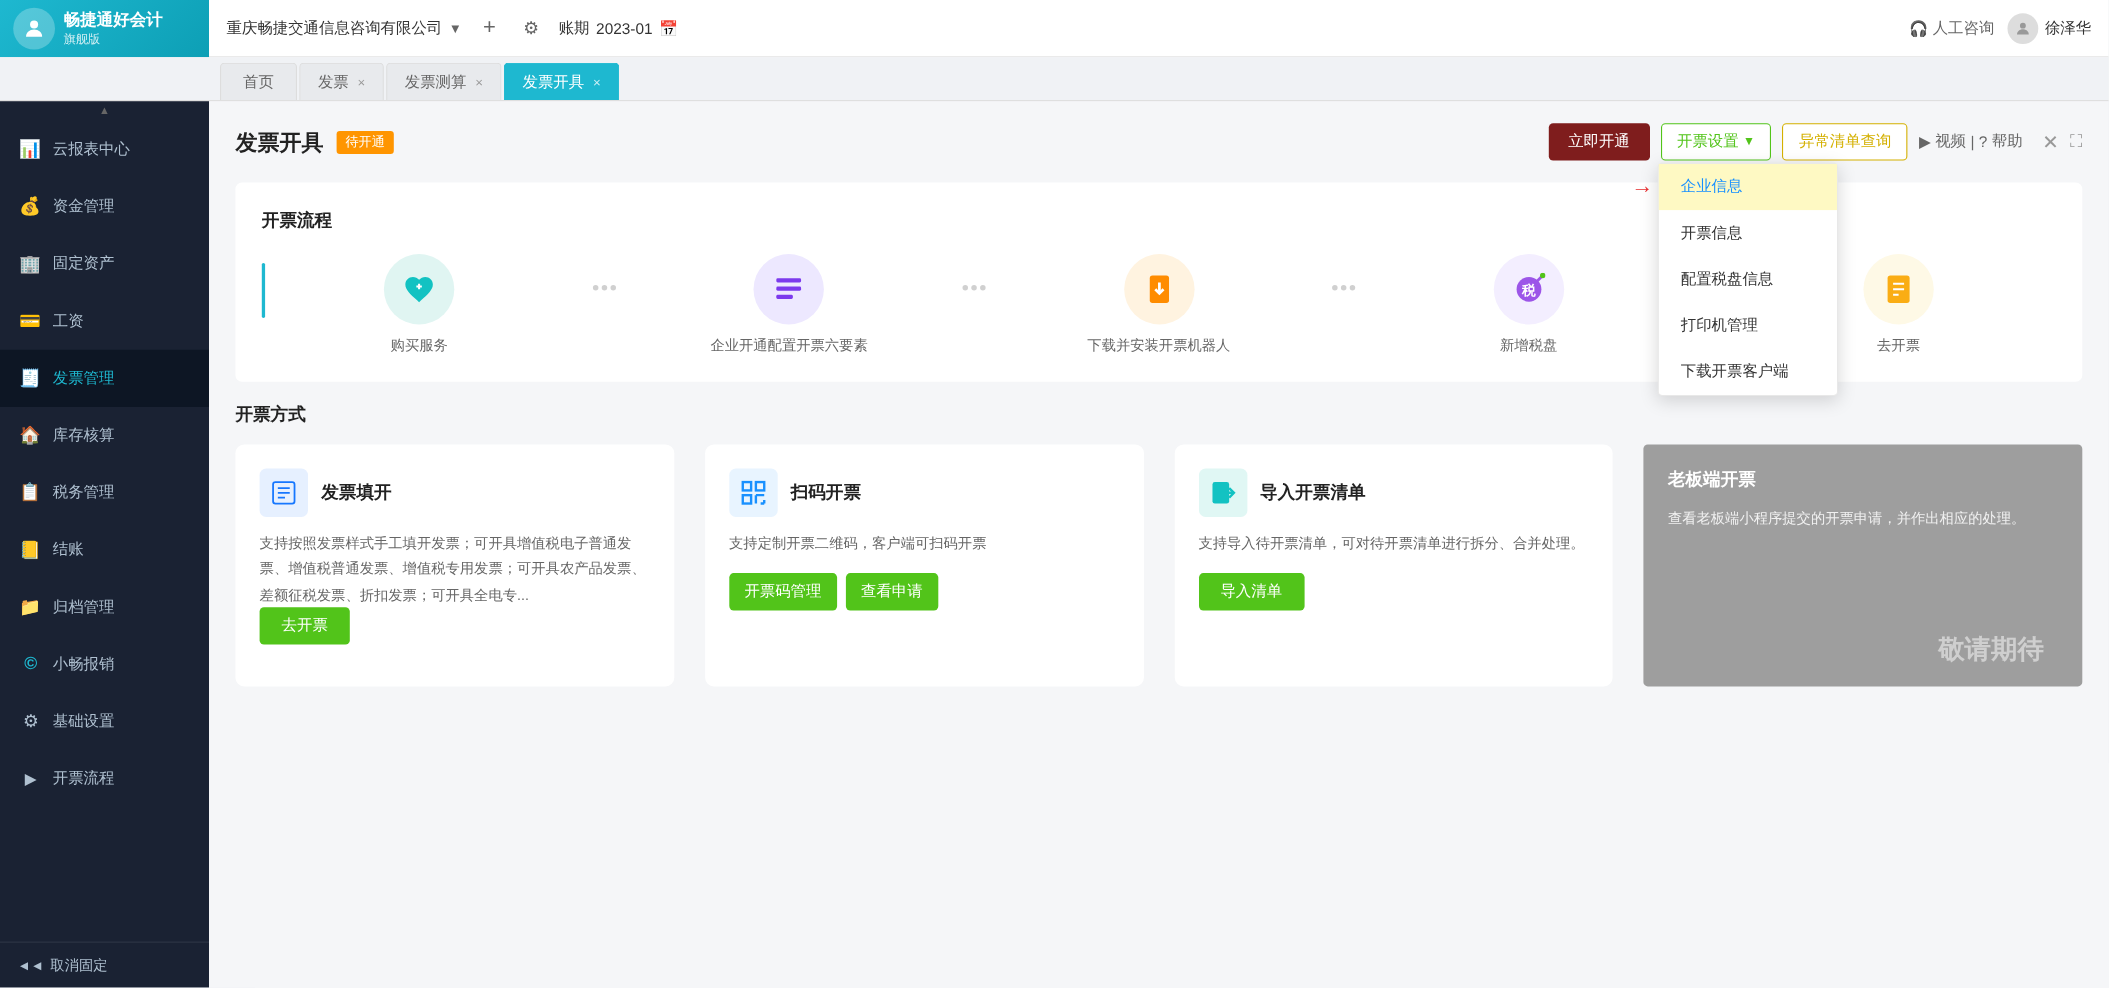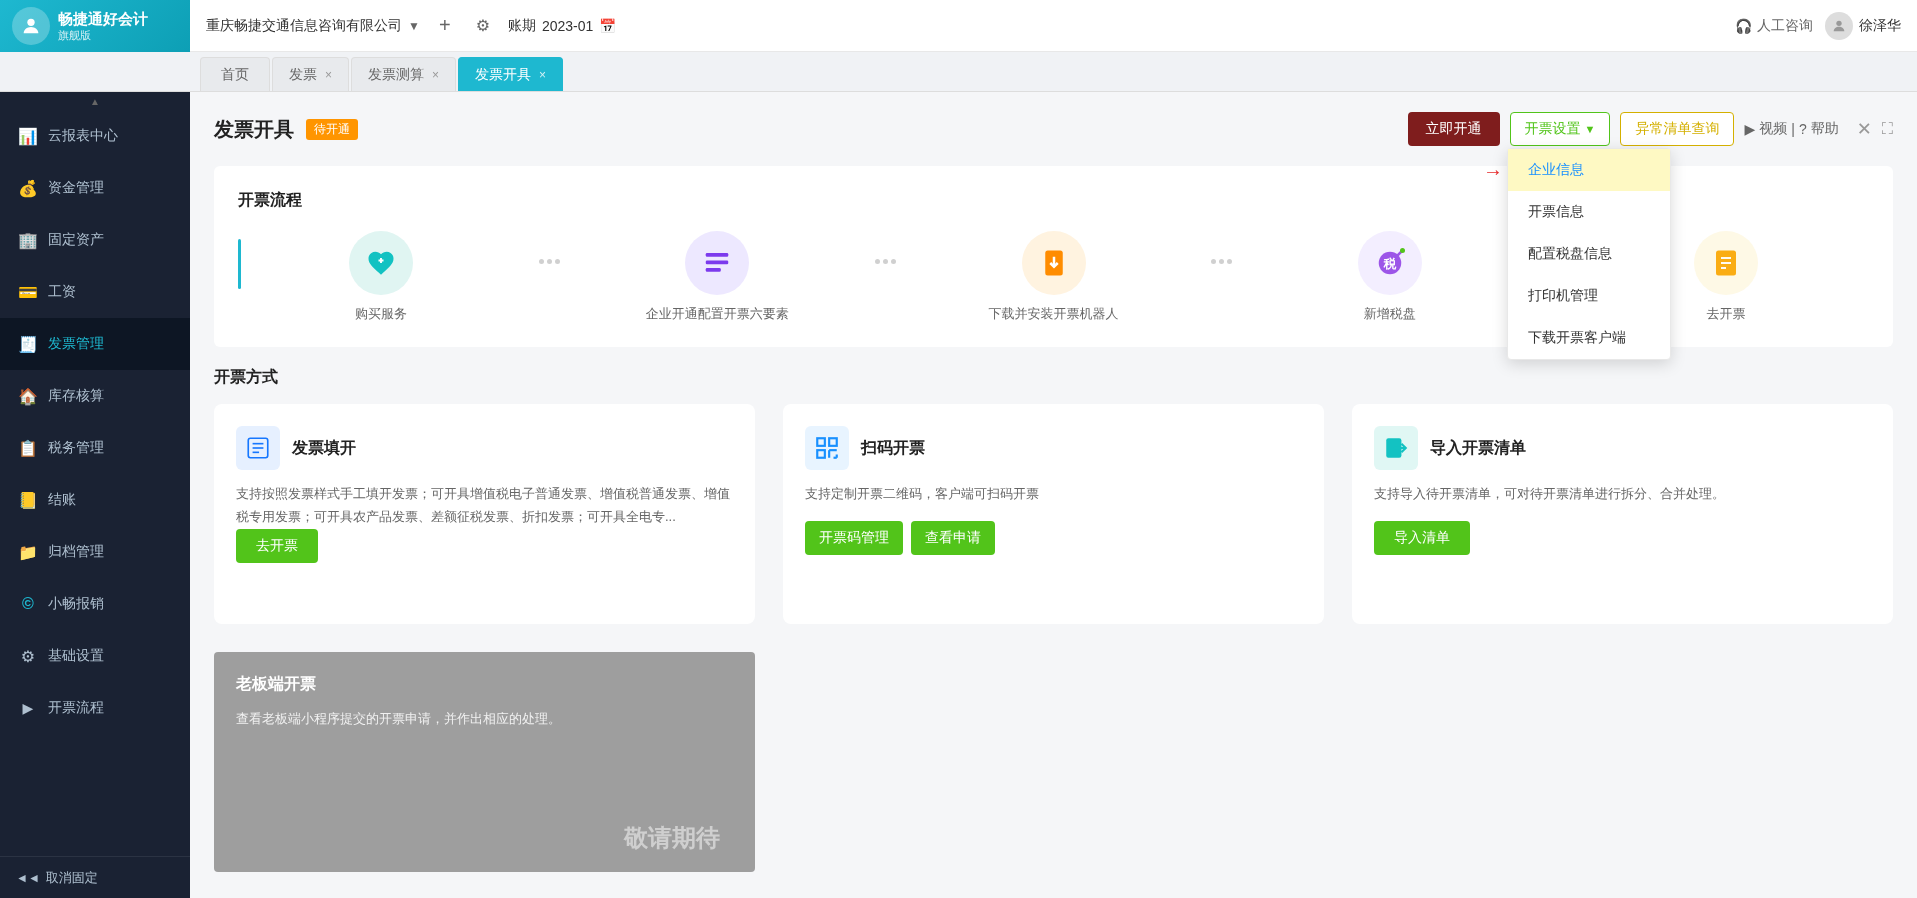--- a/index.html
+++ b/index.html
@@ -261,21 +261,21 @@
                 </svg>
             </div>
             <span style="font-size:13px;color:#666;text-align:center;">去开票</span>
           </div>
 
         </div>
       </div>
 
       <div>
         <div style="font-size:16px;font-weight:bold;color:#222;margin-bottom:16px;">开票方式</div>
-        <div style="display:grid;grid-template-columns:repeat(3,1fr);gap:28px;">
+        <div style="display:grid;grid-template-columns:repeat(4,1fr);gap:28px;">
 
           <div style="background:white;border-radius:8px;padding:22px;min-height:220px;">
             <div style="display:flex;align-items:center;gap:12px;margin-bottom:12px;">
               <div style="width:44px;height:44px;border-radius:6px;background:#e6f0ff;display:flex;align-items:center;justify-content:center;">
                 <svg width="26" height="26" viewBox="0 0 24 24" fill="#1677ff">
                     <rect x="3" y="3" width="18" height="18" rx="2" stroke="#1677ff" stroke-width="1.5" fill="none"></rect>
                     <line x1="7" y1="8" x2="17" y2="8" stroke="#1677ff" stroke-width="1.5"></line>
                     <line x1="7" y1="12" x2="17" y2="12" stroke="#1677ff" stroke-width="1.5"></line>
                     <line x1="7" y1="16" x2="13" y2="16" stroke="#1677ff" stroke-width="1.5"></line>
                   </svg>

